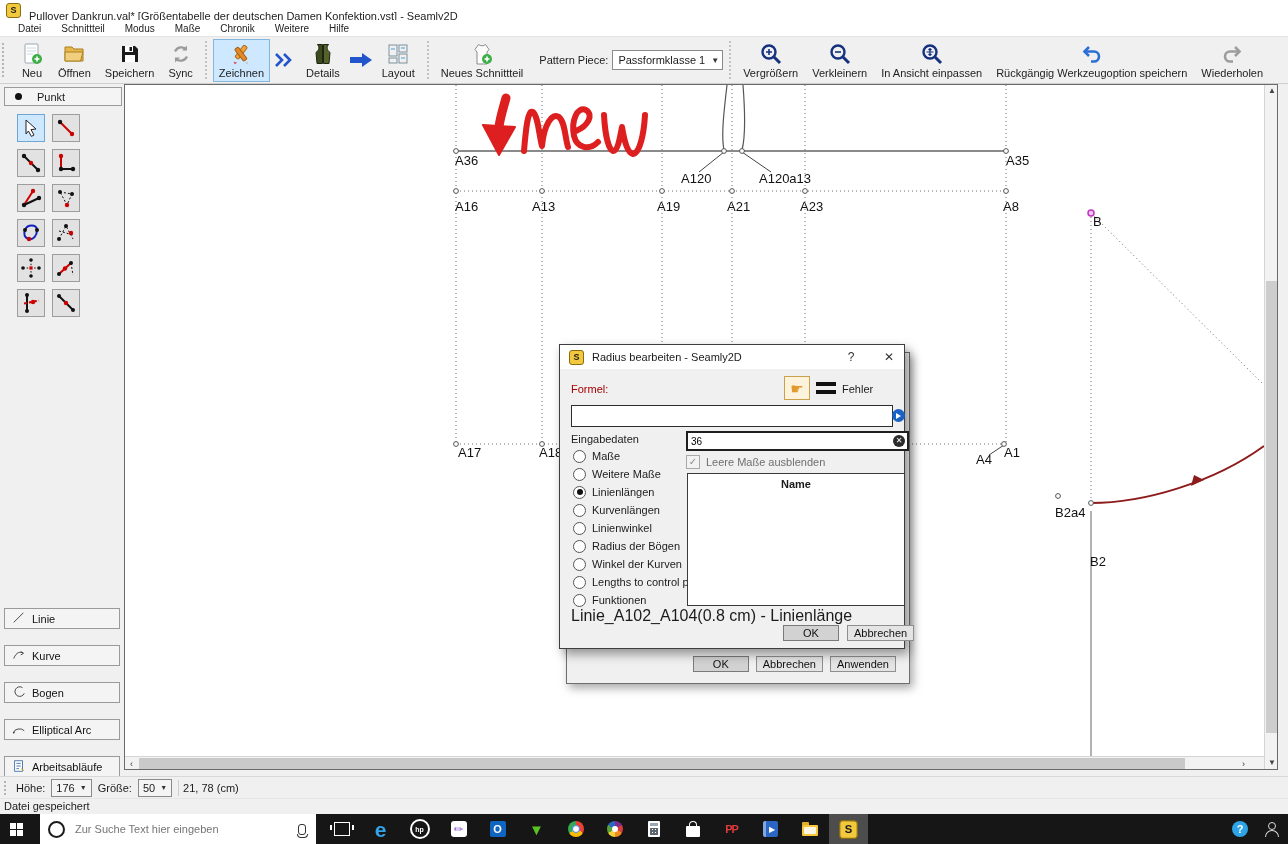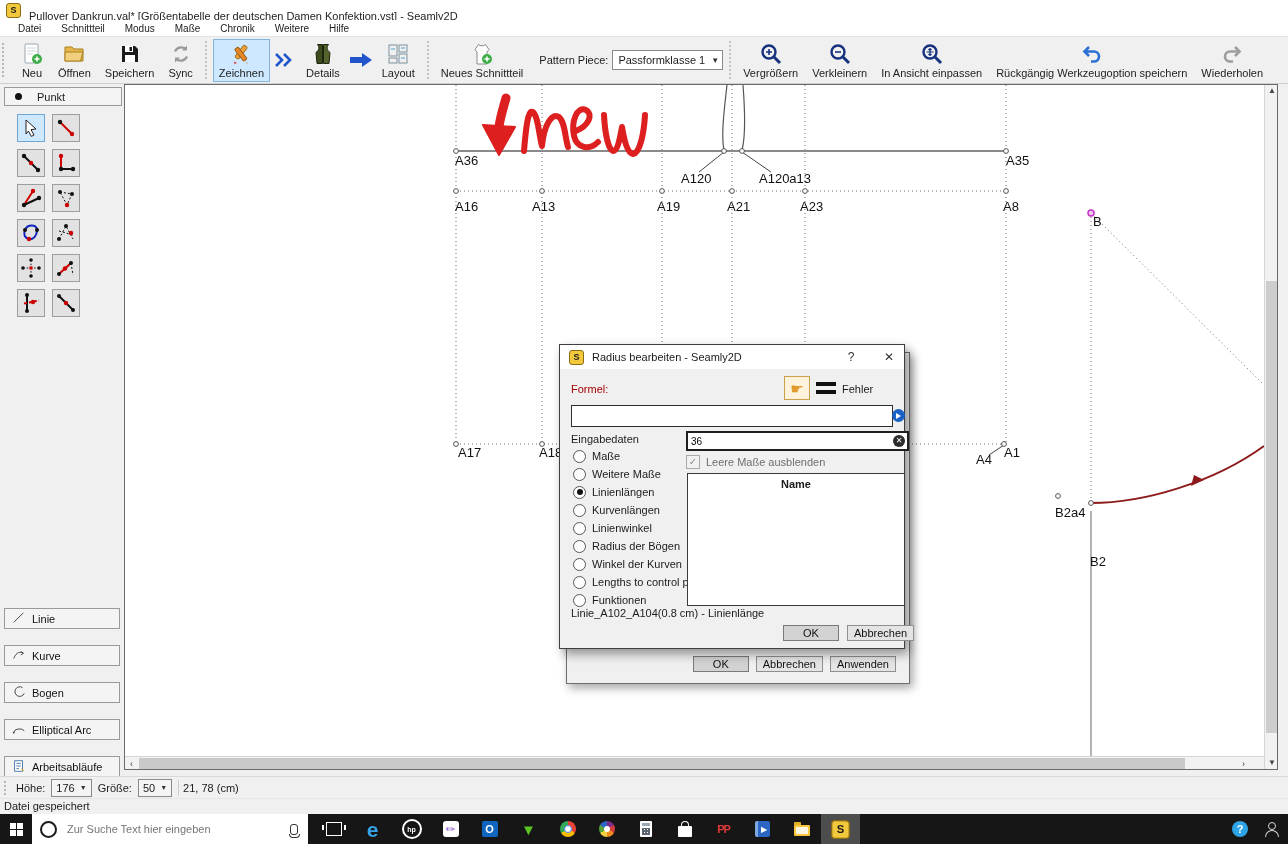--- a/index.html
+++ b/index.html
@@ -94,40 +94,40 @@
     font-size:8px;line-height:12px;text-align:center;}
   .radio-col{position:absolute;left:13px;top:102px;display:flex;flex-direction:column;}
   .radio-row{display:flex;align-items:center;gap:6px;height:18px;}
   .radio{width:11px;height:11px;border:1px solid #555;border-radius:50%;background:#fff;position:relative;}
   .radio.on::after{content:"";position:absolute;left:2.5px;top:2.5px;width:6px;height:6px;border-radius:50%;background:#111;}
   .chk-row{position:absolute;left:126px;top:110px;display:flex;align-items:center;gap:6px;color:#6f6f6f;}
   .chk{width:12px;height:12px;border:1px solid #a9a9a9;background:#f2f2f2;color:#8a8a8a;
     font-size:10px;line-height:12px;text-align:center;}
   .var-table{position:absolute;left:127px;top:128px;width:216px;height:131px;background:#fff;border:1px solid #3a3a3a;}
   .var-head{text-align:center;font-weight:bold;padding-top:4px;}
-  .dlg-status{position:absolute;left:11px;top:262px;font-size:11px;}
+  .dlg-status{position:absolute;left:11px;top:262px;font-size:16px;}
   .dlg .btn.ok{position:absolute;left:223px;top:280px;}
   .dlg .btn.cancel{position:absolute;left:287px;top:280px;}
   
   .statusbar{position:absolute;left:0;top:776px;width:100%;height:22px;background:#f0f0f0;
     border-top:1px solid #d8d8d8;display:flex;align-items:center;gap:6px;padding-left:4px;box-sizing:border-box;}
   .sb-grip{height:14px;border-left:2px dotted #b5b5b5;margin-right:4px;}
   .sb-combo{display:flex;align-items:center;gap:5px;border:1px solid #8a8a8a;background:#f4f4f4;
     height:16px;padding:0 4px;}
   .sb-combo .car{font-size:7px;color:#333;}
   .sb-coords{margin-left:0;border-left:1px solid #cfcfcf;padding-left:4px;height:16px;line-height:16px;}
   .filestatus{position:absolute;left:0;top:798px;width:100%;height:16px;background:#f0f0f0;
     font-size:11px;padding-left:4px;line-height:15px;box-sizing:border-box;border-top:1px solid #e6e6e6;}
   
   .taskbar{position:absolute;left:0;top:814px;width:100%;height:30px;background:#161616;
     display:flex;align-items:stretch;}
   .tb-start{width:32px;display:flex;align-items:center;justify-content:center;}
   .win-logo{display:grid;grid-template-columns:6px 6px;grid-template-rows:6px 6px;gap:1px;}
   .win-logo i{background:#fefefe;}
-  .tb-search{width:276px;background:#ffffff;display:flex;align-items:center;gap:8px;padding:0 8px;box-sizing:border-box;}
+  .tb-search{width:276px;background:#ffffff;display:flex;align-items:center;gap:8px;padding:0 8px;box-sizing:border-box;margin-left:8px;}
   .cortana{width:13px;height:13px;border:2px solid #1b1b1b;border-radius:50%;flex:none;}
   .tb-search input{flex:1;border:none;outline:none;font-family:inherit;font-size:11px;background:transparent;color:#333;}
   .mic{width:6px;height:9px;border:1.5px solid #333;border-radius:3px;position:relative;flex:none;margin-right:2px;}
   .mic::after{content:"";position:absolute;left:-2.5px;top:9px;width:9px;height:3px;
     border:1.5px solid #333;border-top:none;border-radius:0 0 5px 5px;}
   .tb-apps{display:flex;align-items:stretch;margin-left:6px;}
   .tb-app{width:39px;display:flex;align-items:center;justify-content:center;}
   .tb-app.active{background:#4d4d4d;}
   .tb-right{margin-left:auto;display:flex;align-items:stretch;}
   .tb-app.small{width:32px;}

